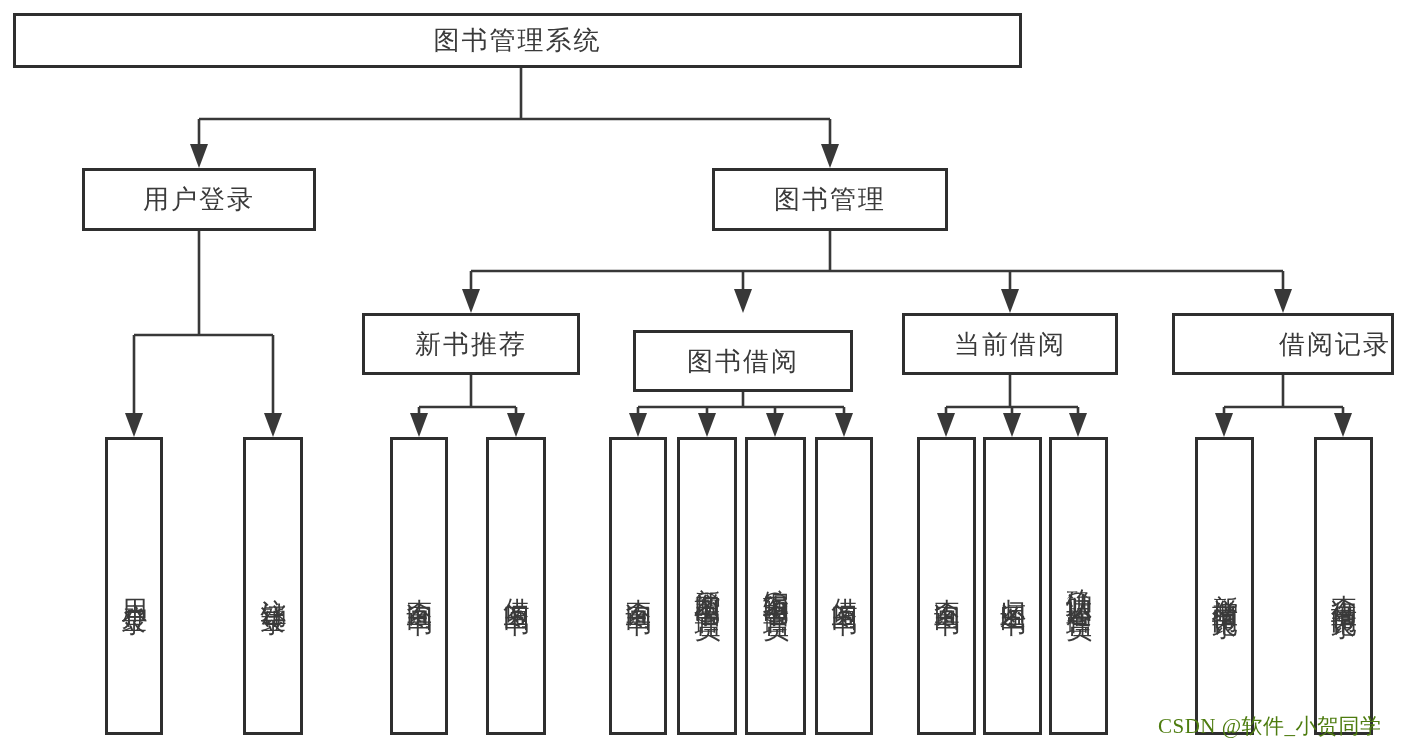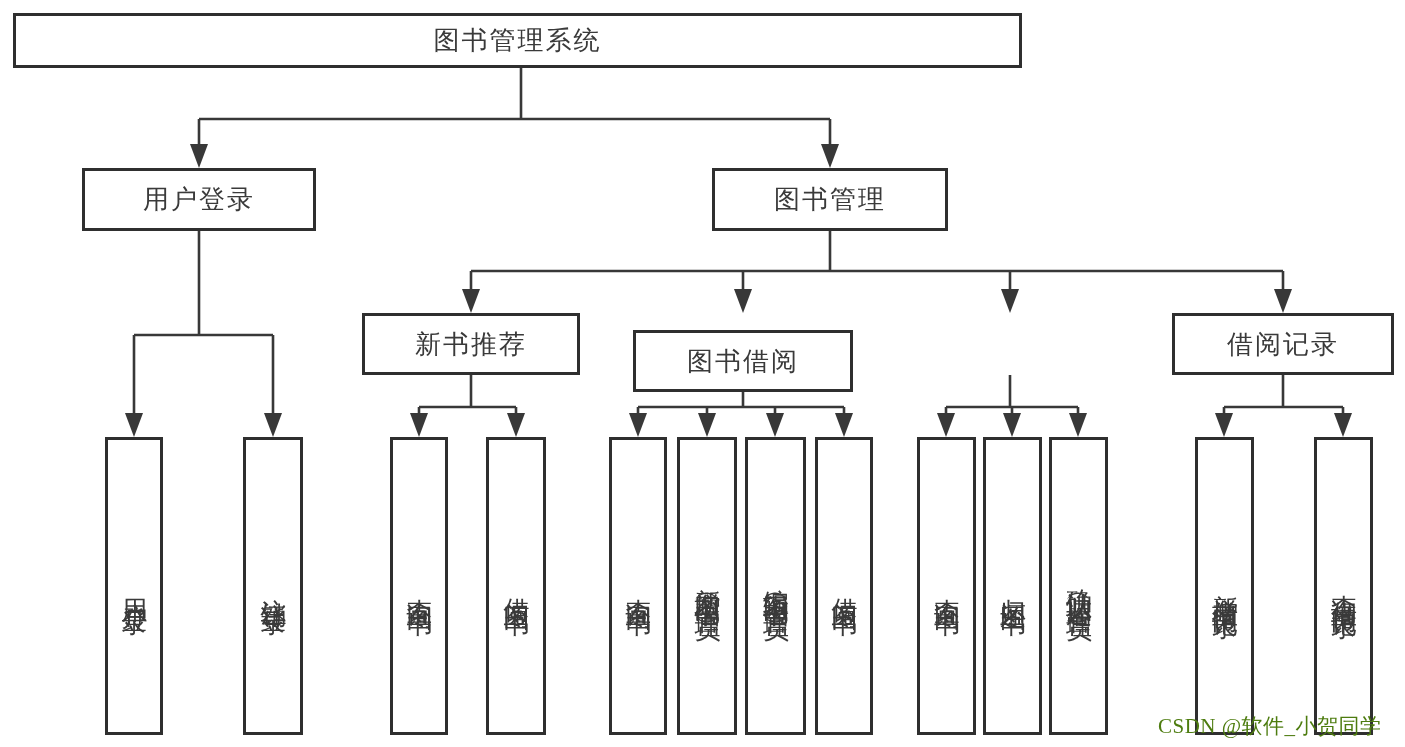--- a/index.html
+++ b/index.html
@@ -51,21 +51,21 @@
     white-space: nowrap;
     z-index: 3;
   }
   
   .n-root        { left: 13px;   top: 13px;  width: 1009px; height: 55px; }
   .n-user-login  { left: 82px;   top: 168px; width: 234px;  height: 63px; }
   .n-book-mgmt   { left: 712px;  top: 168px; width: 236px;  height: 63px; text-align: center; }
   .n-new-rec     { left: 362px;  top: 313px; width: 218px;  height: 62px; }
   .n-book-borrow { left: 633px;  top: 313px; width: 220px;  height: 62px; margin-top: 17px; }
   .n-cur-borrow  { left: 902px;  top: 313px; width: 216px;  height: 62px; }
-  .n-borrow-rec  { left: 1172px; top: 313px; width: 222px;  height: 62px; }
+  .n-borrow-rec  { left: 1172px; top: 313px; width: 222px;  height: 62px; justify-content: flex-end; }
   .leaf { top: 437px; height: 298px; }
   .n-a1 { left: 105px;  width: 58px; }
   .n-a2 { left: 243px;  width: 60px; }
   .n-b1 { left: 390px;  width: 58px; }
   .n-b2 { left: 486px;  width: 60px; }
   .n-c1 { left: 609px;  width: 58px; }
   .n-c2 { left: 677px;  width: 60px; }
   .n-c3 { left: 745px;  width: 61px; }
   .n-c4 { left: 815px;  width: 58px; }
   .n-d1 { left: 917px;  width: 59px; }
@@ -155,20 +155,23 @@
   <div class="node n-book-mgmt">
     <span class="hlabel">图书管理</span>
   </div>
 
   <div class="node n-new-rec">
     <span class="hlabel">新书推荐</span>
   </div>
   <div class="node n-book-borrow">
     <span class="hlabel">图书借阅</span>
   </div>
+  <div class="node n-cur-borrow">
+    <span class="hlabel">当前借阅</span>
+  </div>
   <div class="node n-borrow-rec">
     <span class="hlabel">借阅记录</span>
   </div>
 
   <div class="node leaf n-a1">
     <span class="vlabel">用户登录</span>
   </div>
   <div class="node leaf n-a2">
     <span class="vlabel">注销登录</span>
   </div>

